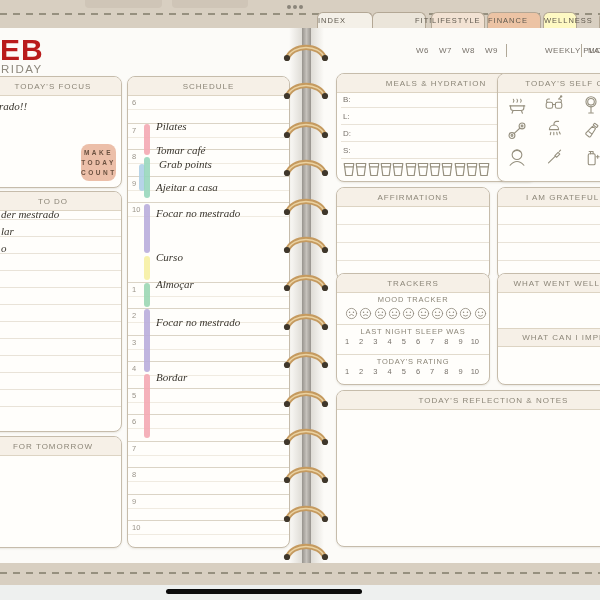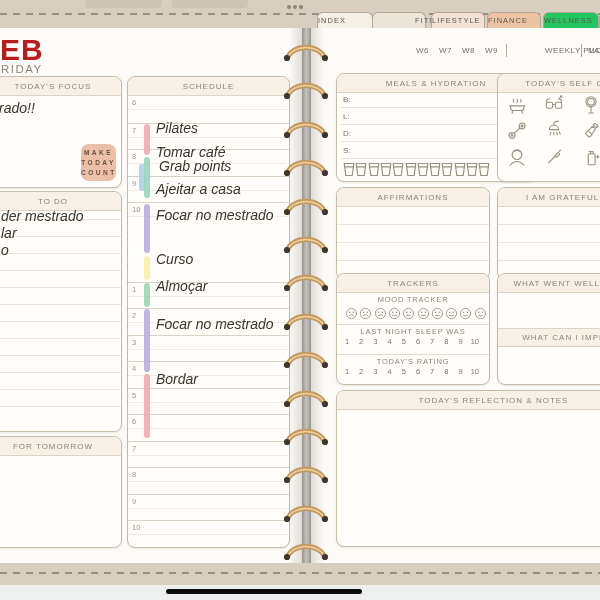--- a/index.html
+++ b/index.html
@@ -27,22 +27,22 @@
        text-align:left;line-height:16px;box-sizing:border-box;}
   
   .panel{position:absolute;background:#fffefb;border:1px solid #c6bcab;border-radius:8px;
          box-shadow:0 1px 2px rgba(120,110,90,.14);}
   .phead{position:absolute;left:0;right:0;top:0;height:18px;background:#f6f0e7;
          border-bottom:1px solid #ddd4c3;border-radius:7px 7px 0 0;font-size:8px;
          letter-spacing:1px;color:#8c8678;text-align:center;line-height:19px;white-space:nowrap;
          overflow:hidden;}
   .pbody{position:absolute;left:0;right:0;top:19px;bottom:0;border-radius:0 0 7px 7px;}
   .rline{position:absolute;left:6px;right:6px;border-top:1px solid #e9e3d8;}
-  .hand{position:absolute;font-family:Liberation Sans, sans-serif;font-style:italic;
-        font-size:14px;color:#39352d;white-space:nowrap;}
+  .hand{position:absolute;font-family:Liberation Serif, serif;font-style:italic;
+        font-size:11px;color:#39352d;white-space:nowrap;}
   
   .srow{position:absolute;left:0;right:0;border-top:1px solid #dbd4c6;}
   .srow.first{border-top:none;}
   .half{position:absolute;left:0;right:0;top:13px;border-top:1px solid #f0ebe1;}
   .hour{position:absolute;left:4px;top:2px;font-size:7.5px;color:#9a948a;}
   .hl{position:absolute;width:6px;border-radius:3px;opacity:.9;}
   
   #feb{position:absolute;left:0px;top:33px;font-size:30px;font-weight:bold;
        letter-spacing:1px;color:#b91c1c;}
   #friday{position:absolute;left:1px;top:63px;font-size:11.5px;letter-spacing:1.5px;color:#8d887d;}
@@ -298,21 +298,21 @@
           <circle cx="4" cy="16" r="3.1" fill="#3f372b"></circle>
           <circle cx="42" cy="16" r="3.1" fill="#3f372b"></circle>
         </svg></div>
     </div>
 
   <div id="tab-bar">
       <div class="tab" style="left: 317px; width: 56px; background: rgb(244, 240, 232);">INDEX</div>
       <div class="tab" style="left: 372px; width: 54px; background: rgb(235, 229, 218); padding-left: 42px;">FITNESS</div>
       <div class="tab" style="left: 431px; width: 54px; background: rgb(242, 226, 211);">LIFESTYLE</div>
       <div class="tab" style="left: 487px; width: 54px; background: rgb(236, 195, 164);">FINANCE</div>
-      <div class="tab" style="left: 543px; width: 56px; background: #22c55e;">WELLNESS</div>
+      <div class="tab" style="left: 543px; width: 34px; background: #fef9c3;">WELLNESS</div>
       <div class="tab" style="left: 599px; width: 41px; background: rgb(239, 233, 223);"></div>
     </div>
 
   <div id="wnav">
     <div class="wdiv" style="left:506px;"></div>
     <span class="wnav" style="left:513px;margin-left:32px;">WEEKLY PLANNER</span>
     <div class="wdiv" style="left:581px;"></div>
     <span class="wnav" style="left:588px;">MON</span>
   <span class="wnav" style="left: 416px;">W6</span>
       <span class="wnav" style="left: 439px;">W7</span>

